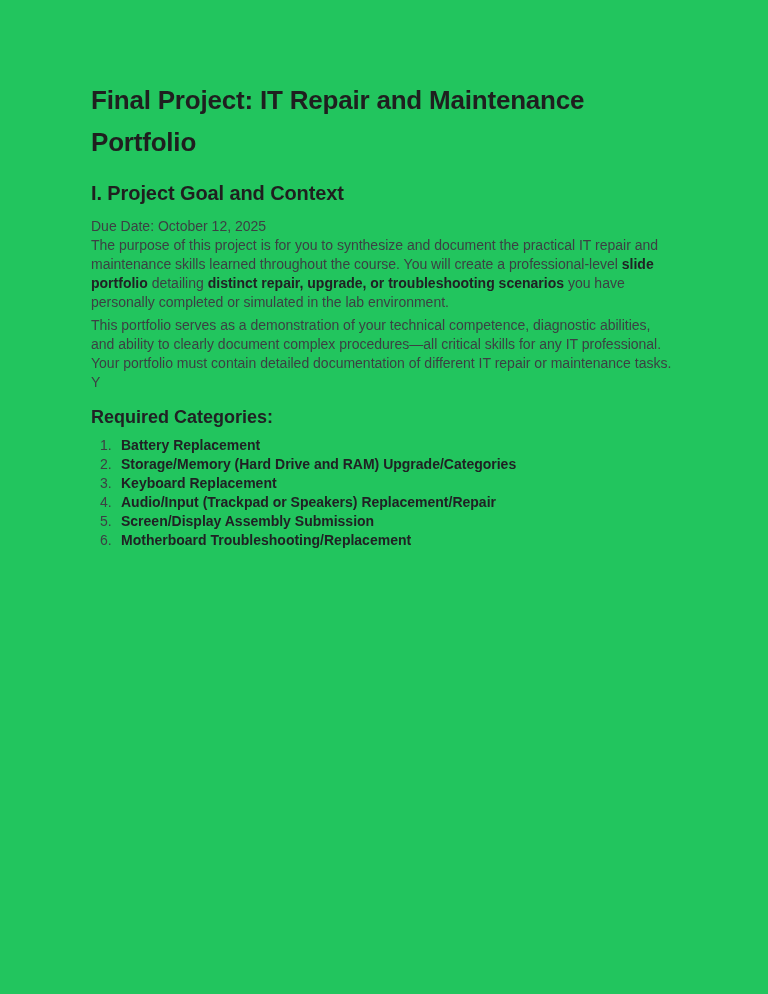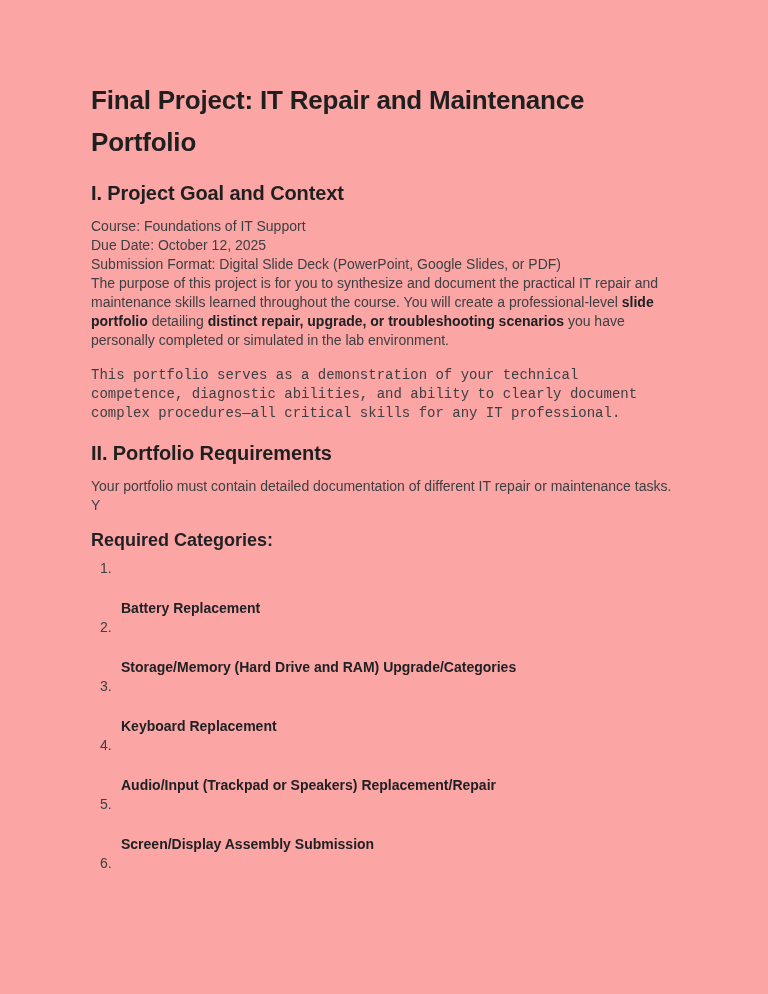--- a/index.html
+++ b/index.html
@@ -4,21 +4,21 @@
 <style>
   html, body {
     margin: 0;
     padding: 0;
     background: #ffffff;
   }
   .page {
     position: relative;
     width: 768px;
     height: 994px;
-    background: #fca5a5;
+    background: #22c55e;
     overflow: hidden;
     font-family: "Liberation Sans", "DejaVu Sans", sans-serif;
   }
   .content {
     box-sizing: border-box;
     padding: 79px 91px 0 91px;
     width: 768px;
   }
   h1.doc-title {
     margin: 0 0 14px 0;
@@ -40,22 +40,21 @@
     margin-top: 16px;
   }
   .body-line,
   .body-para {
     margin: 0;
     font-size: 14px;
     line-height: 19px;
     color: #3c4043;
   }
   .para-gap {
-    margin-top: 16px;
-    font-family: Liberation Mono, monospace;
+    margin-top: 4px;
   }
   .bold {
     font-weight: 700;
     color: #202124;
   }
   .label-bold {
     margin: 16px 0 0 0;
     font-size: 18px;
     line-height: 19px;
     font-weight: 700;
@@ -75,42 +74,38 @@
     box-sizing: border-box;
     width: 30px;
     padding-left: 9px;
     flex: 0 0 30px;
     font-weight: 400;
     color: #3c4043;
   }
   .li-text {
     font-weight: 700;
     color: #202124;
-    margin-top: 40px;
   }
 </style>
 </head>
 <body>
 
 <div class="page">
   <div class="content">
 
     <h1 class="doc-title">Final Project: IT Repair and Maintenance Portfolio</h1>
 
     <h2 class="section-heading first">I. Project Goal and Context</h2>
 
-    <p class="body-line">Course: Foundations of IT Support</p>
     <p class="body-line">Due Date: October 12, 2025</p>
-    <p class="body-line">Submission Format: Digital Slide Deck (PowerPoint, Google Slides, or PDF)</p>
 
     <p class="body-para"><span>The purpose of this project is for you to synthesize and document the practical IT repair and maintenance skills learned throughout the course. You will create a professional-level </span><span class="bold">slide portfolio</span><span> detailing </span><span class="bold">distinct repair, upgrade, or troubleshooting scenarios</span><span> you have personally completed or simulated in the lab environment.</span></p>
 
     <p class="body-para para-gap">This portfolio serves as a demonstration of your technical competence, diagnostic abilities, and ability to clearly document complex procedures—all critical skills for any IT professional.</p>
 
-    <h2 class="section-heading">II. Portfolio Requirements</h2>
 
     <p class="body-para">Your portfolio must contain detailed documentation of different IT repair or maintenance tasks. Y</p>
 
     <p class="label-bold">Required Categories:</p>
 
     <ol class="categories">
       <li>
         <span class="li-num">1.</span>
         <span class="li-text">Battery Replacement</span>
       </li>
@@ -125,17 +120,18 @@
       <li>
         <span class="li-num">4.</span>
         <span class="li-text">Audio/Input (Trackpad or Speakers) Replacement/Repair</span>
       </li>
       <li>
         <span class="li-num">5.</span>
         <span class="li-text">Screen/Display Assembly Submission</span>
       </li>
       <li>
         <span class="li-num">6.</span>
+        <span class="li-text">Motherboard Troubleshooting/Replacement</span>
       </li>
     </ol>
 
   </div>
 </div>
 
 </body></html>

